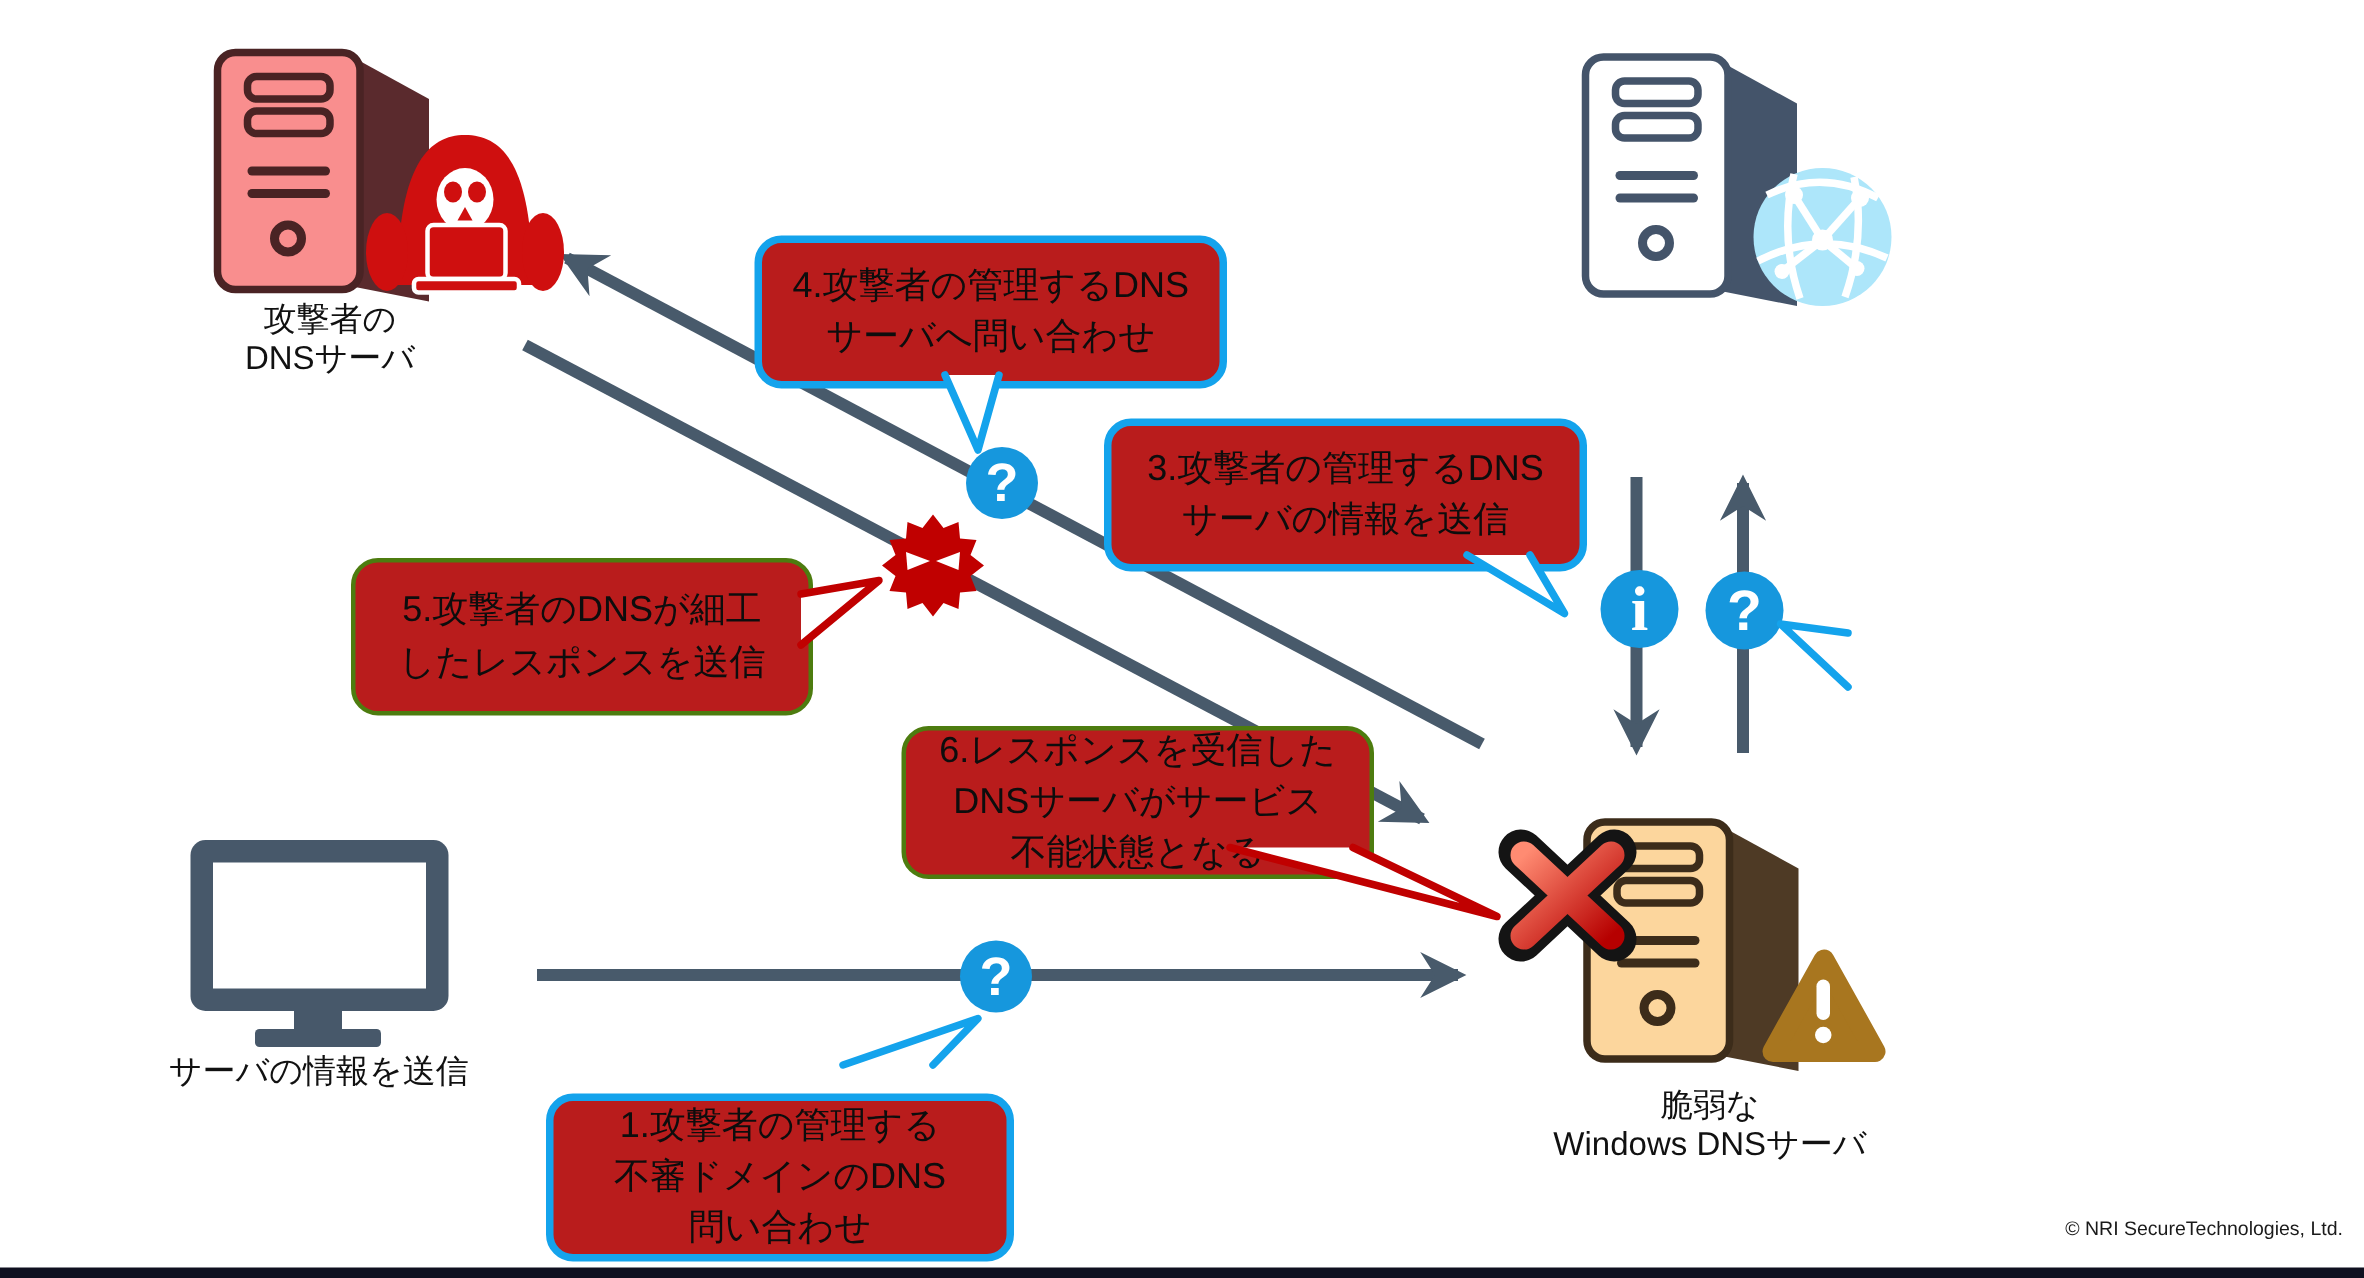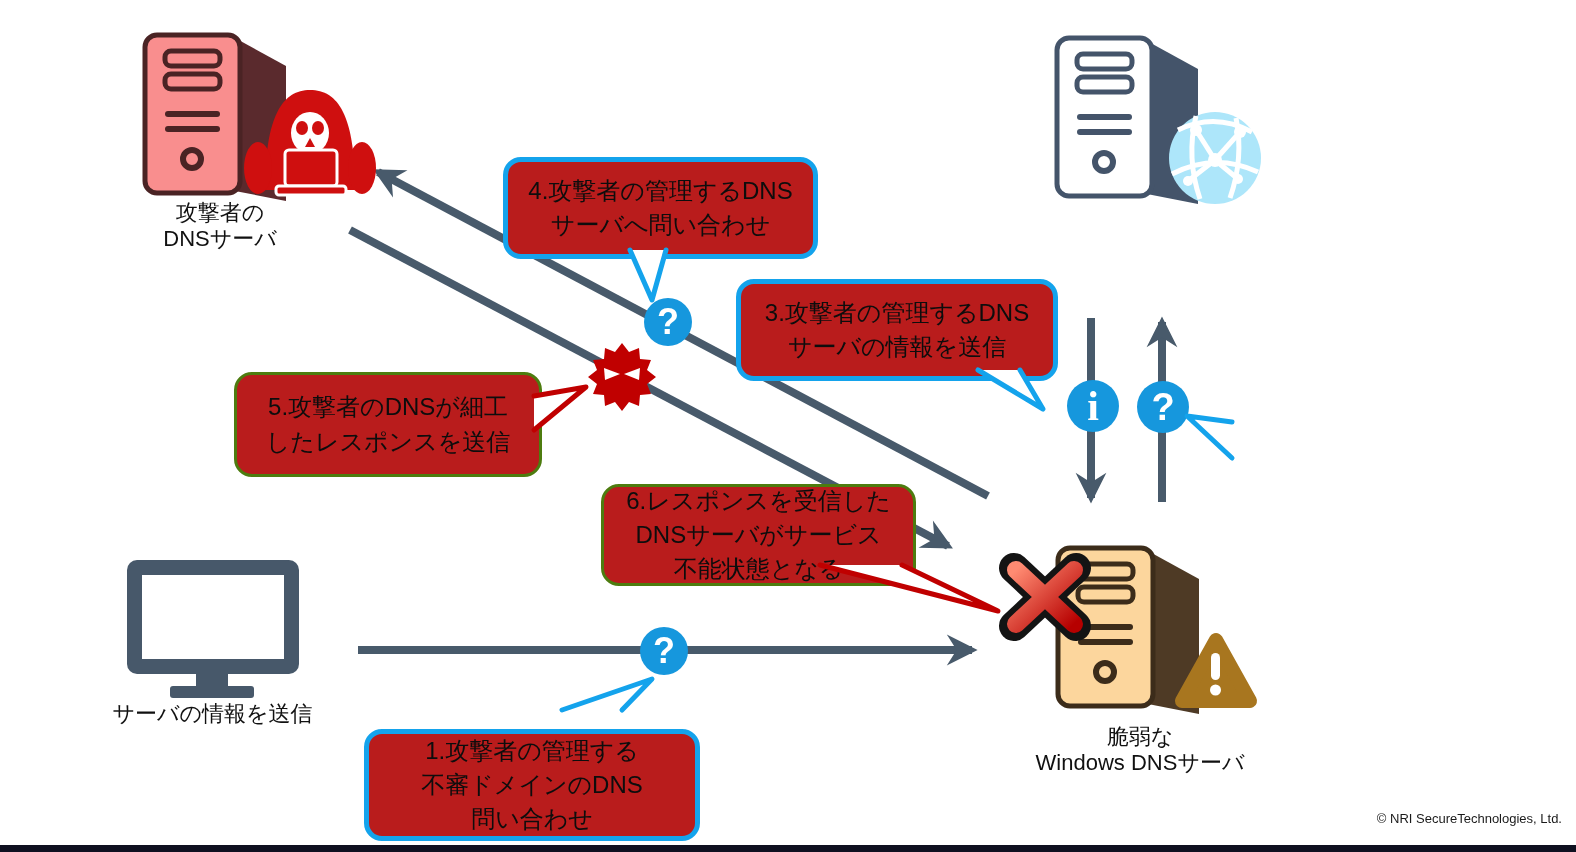--- a/index.html
+++ b/index.html
@@ -160,21 +160,21 @@
 
   <div class="callout blue" style="left:503px;top:157px;width:315px;height:102px;">4.攻撃者の管理するDNS
 サーバへ問い合わせ</div>
   <div class="callout blue" style="left:736px;top:279px;width:322px;height:102px;">3.攻撃者の管理するDNS
 サーバの情報を送信</div>
   <div class="callout red" style="left:234px;top:372px;width:308px;height:105px;">5.攻撃者のDNSが細工
 したレスポンスを送信</div>
   <div class="callout red" style="left:601px;top:484px;width:315px;height:102px;">6.レスポンスを受信した
 DNSサーバがサービス
 不能状態となる</div>
-  <div class="callout blue" style="left:364px;top:729px;width:336px;height:112px;">1.攻撃者の管理する
+  <div class="callout blue" style="left:364px;top:729px;width:312px;height:112px;">1.攻撃者の管理する
 不審ドメインのDNS
 問い合わせ</div>
 
   <svg class="layer tails" width="1576" height="852" viewBox="0 0 1576 852">
     <g fill="#ffffff" stroke-width="5" stroke-linejoin="round" stroke-linecap="round">
       <path d="M630,250 L652,300 L666,250" stroke="#14a3ec"></path>
       <path d="M978,370 L1043,409 L1020,370" stroke="#14a3ec"></path>
       <path d="M534,396 L586,387 L534,430" stroke="#c00000"></path>
       <path d="M820,565 L998,611 L902,565" stroke="#c00000"></path>
       <path d="M1232,422 L1187,416 L1232,458" stroke="#14a3ec"></path>

